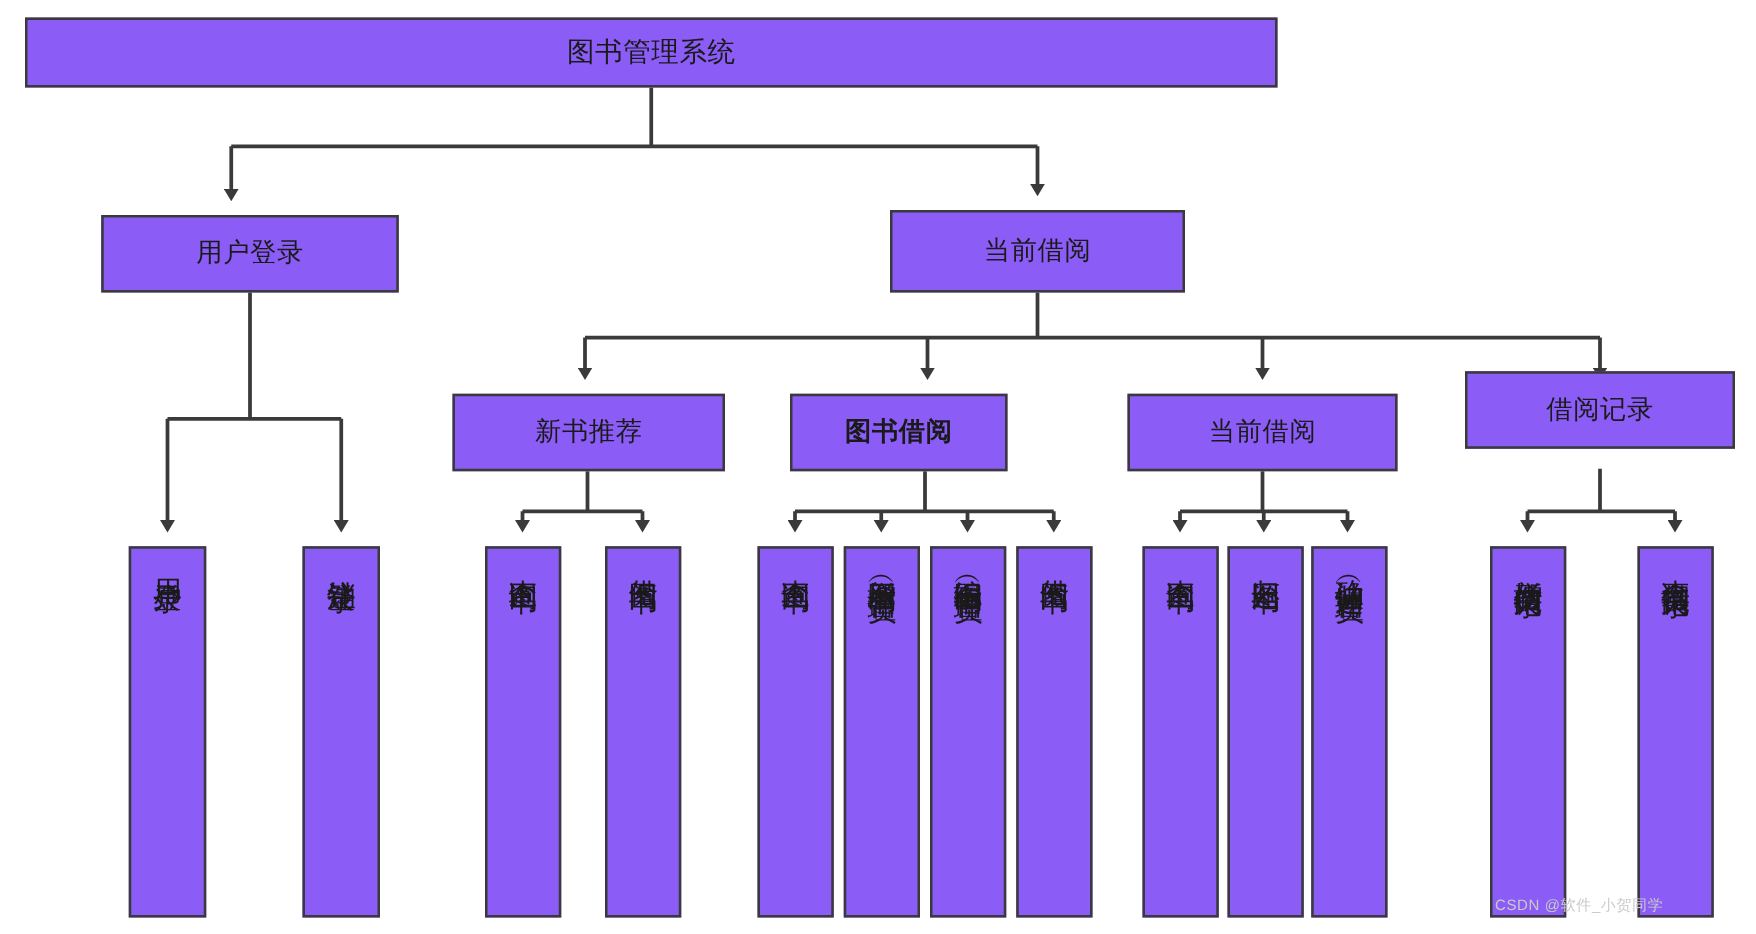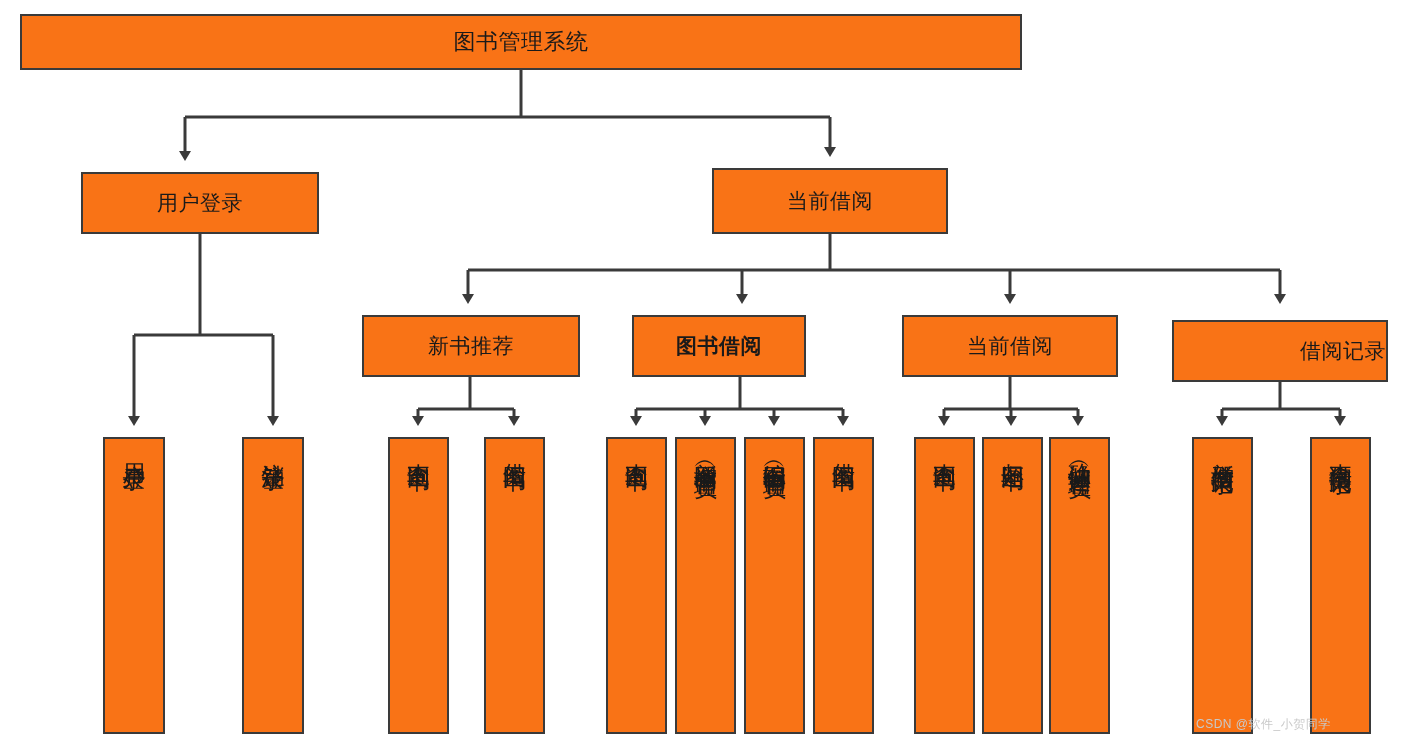--- a/index.html
+++ b/index.html
@@ -21,21 +21,21 @@
     position: absolute;
     left: 0;
     top: 0;
     width: 1405px;
     height: 747px;
   }
   .node {
     position: absolute;
     box-sizing: border-box;
     border: 2px solid #3a3a3a;
-    background: #f97316;
+    background: #8b5cf6;
     display: flex;
     align-items: center;
     justify-content: center;
     color: #1a1a1a;
     z-index: 2;
   }
   .node .label {
     display: block;
     text-align: center;
     line-height: 1.08;
@@ -138,21 +138,21 @@
 
   <div class="node h" style="left:362px; top:315px; width:218px; height:62px;">
     <span class="label">新书推荐</span>
   </div>
   <div class="node h" style="left:632px; top:315px; width:174px; height:62px;font-weight:bold;">
     <span class="label">图书借阅</span>
   </div>
   <div class="node h" style="left:902px; top:315px; width:216px; height:62px;">
     <span class="label">当前借阅</span>
   </div>
-  <div class="node h" style="left:1172px; top:320px; width:216px; height:62px;justify-content:flex-end;">
+  <div class="node h" style="left:1172px; top:297px; width:216px; height:62px;">
     <span class="label">借阅记录</span>
   </div>
 
   <div class="node v" style="left:103px; top:437px; width:62px; height:297px;">
     <span class="label">用户登录</span>
   </div>
   <div class="node v" style="left:242px; top:437px; width:62px; height:297px;">
     <span class="label">注销登录</span>
   </div>
 

